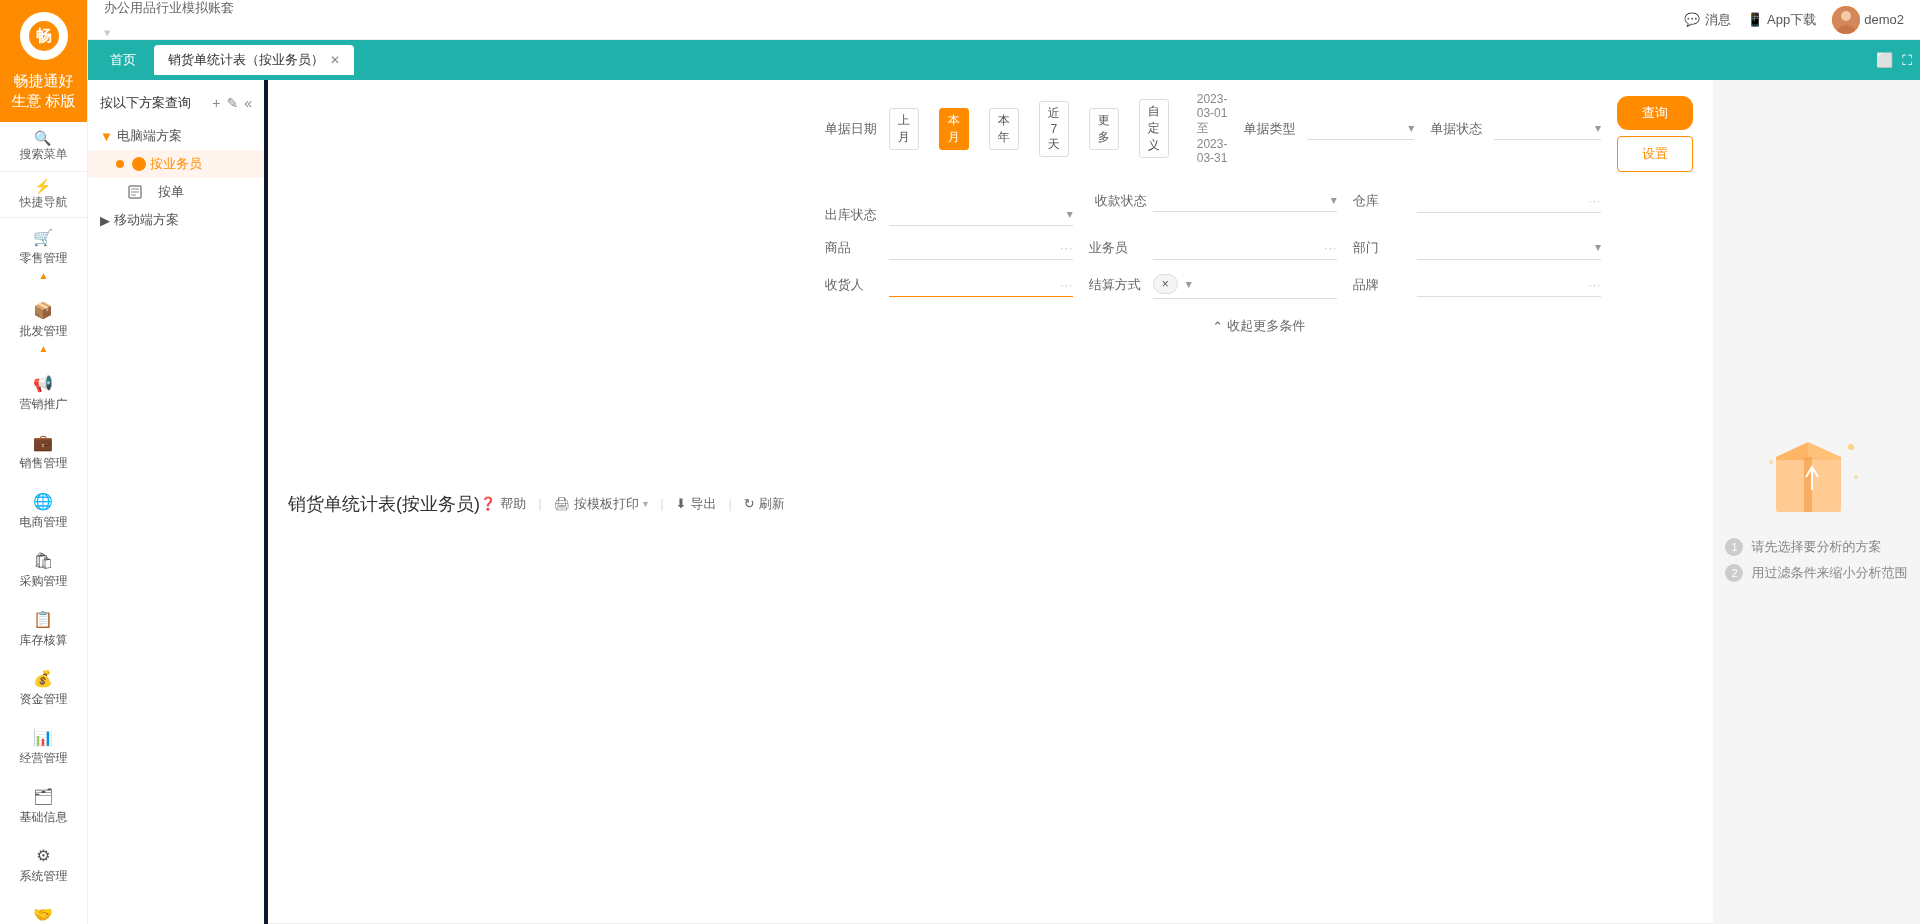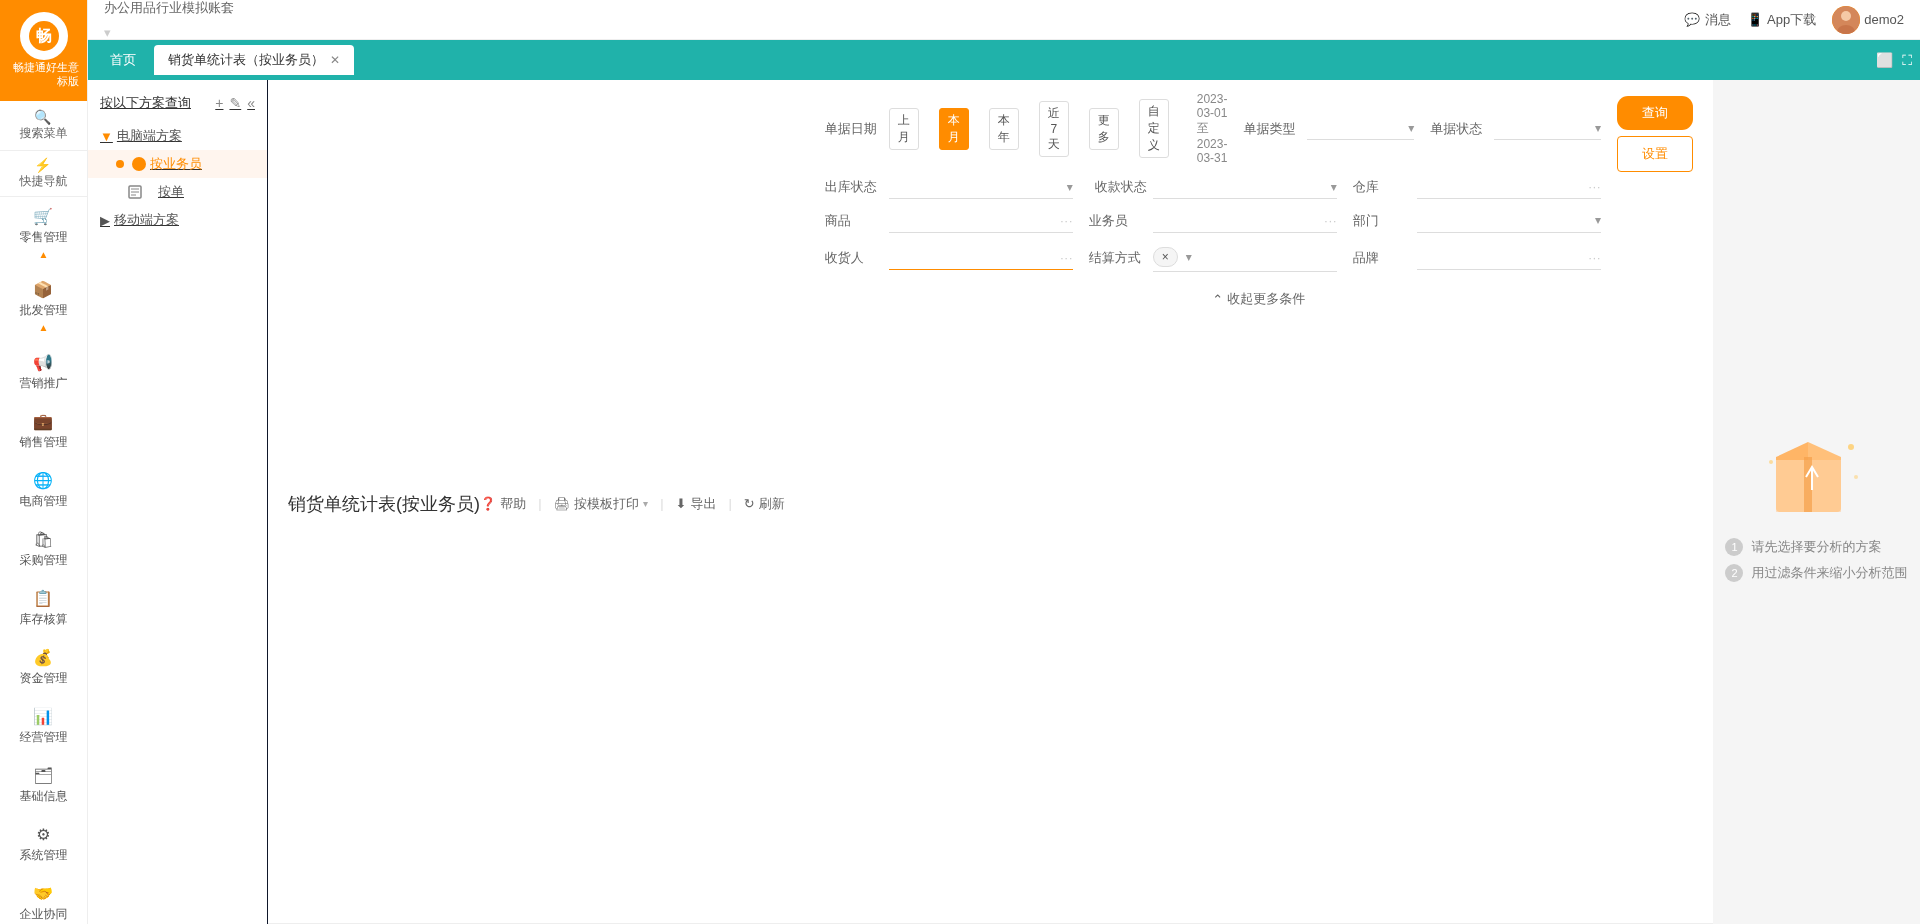--- a/index.html
+++ b/index.html
@@ -2,21 +2,21 @@
 <html><head>
   <meta charset="utf-8">
   <style>
     * { margin: 0; padding: 0; box-sizing: border-box; }
     body { font-family: 'Microsoft YaHei', '微软雅黑', sans-serif; font-size: 13px; background: #f5f5f5; color: #333; width: 1920px; height: 924px; overflow: hidden; display: flex; }
 
     
     .sidebar { width: 88px; background: #fff; height: 924px; display: flex; flex-direction: column; align-items: center; border-right: 1px solid #eee; flex-shrink: 0; }
     .sidebar-logo { width: 100%; padding: 12px 8px; background: #ff8c00; display: flex; flex-direction: column; align-items: center; justify-content: center; }
     .sidebar-logo-icon { width: 48px; height: 48px; background: #fff; border-radius: 50%; display: flex; align-items: center; justify-content: center; font-size: 20px; color: #ff8c00; font-weight: bold; }
-    .sidebar-logo-text { color: #fff; font-size: 11px; margin-top: 0; text-align: right; line-height: 1.3; }
+    .sidebar-logo-text { color: #fff; font-size: 15px; margin-top: 11px; text-align: center; line-height: 1.3; }
     .sidebar-search { width: 100%; padding: 8px 0; text-align: center; cursor: pointer; color: #666; font-size: 12px; border-bottom: 1px solid #eee; }
     .sidebar-nav { width: 100%; padding: 6px 0; text-align: center; cursor: pointer; color: #666; font-size: 12px; border-bottom: 1px solid #eee; }
     .sidebar-item { width: 100%; padding: 10px 4px; text-align: center; cursor: pointer; color: #555; font-size: 12px; display: flex; flex-direction: column; align-items: center; gap: 3px; }
     .sidebar-item-icon { font-size: 16px; }
     .sidebar-item-arrow { font-size: 10px; color: #ff8c00; }
 
     
     .main { flex: 1; display: flex; flex-direction: column; height: 924px; overflow: hidden; }
 
     
@@ -32,21 +32,21 @@
     .tab.home { background: transparent; color: #fff; }
     .tab.active { background: #fff; color: #333; }
     .tab-close { color: #888; font-size: 12px; cursor: pointer; }
     .window-controls { margin-left: auto; display: flex; gap: 8px; }
     .window-btn { color: #fff; cursor: pointer; font-size: 14px; }
 
     
     .page-body { flex: 1; display: flex; overflow: hidden; }
 
     
-    .left-panel { width: 180px; background: #fff; border-right: 1px solid #0f172a; padding: 8px 0; flex-shrink: 0; text-decoration: underline; }
+    .left-panel { width: 180px; background: #fff; border-right: 4px solid #0f172a; padding: 8px 0; flex-shrink: 0; }
     .left-panel-title { display: flex; align-items: center; justify-content: space-between; padding: 6px 12px; font-size: 13px; color: #333; }
     .left-panel-actions { display: flex; gap: 6px; }
     .left-panel-action { color: #888; cursor: pointer; font-size: 14px; }
     .tree-section { padding: 4px 0; }
     .tree-parent { display: flex; align-items: center; gap: 4px; padding: 5px 12px; cursor: pointer; color: #555; font-size: 13px; }
     .tree-child { display: flex; align-items: center; gap: 4px; padding: 5px 28px; cursor: pointer; color: #555; font-size: 13px; }
     .tree-child.active { color: #ff8c00; background: #fff5ee; }
     .tree-child-sub { display: flex; align-items: center; gap: 16px; padding: 5px 40px; cursor: pointer; color: #555; font-size: 13px; }
     .active-dot { width: 8px; height: 8px; background: #ff8c00; border-radius: 50%; display: inline-block; margin-right: 4px; }
 
@@ -303,21 +303,21 @@
               <div style="display:flex; align-items:center; flex:1;">
                 <span class="filter-item-label">单据状态</span>
                 <div class="filter-select" style="flex:1;">
                   <span></span>
                   <span class="filter-select-arrow">▾</span>
                 </div>
               </div>
             </div>
 
             <div style="display:flex; align-items:center; margin-bottom:10px;">
-              <div style="display:flex; align-items:center; flex:1;">
+              <div style="display:flex; align-items:center; flex:1;margin-top:28px;">
                 <span class="filter-item-label">出库状态</span>
                 <div class="filter-select" style="flex:1;">
                   <span></span>
                   <span class="filter-select-arrow">▾</span>
                 </div>
               </div>
               <div style="display:flex; align-items:center; flex:1; padding: 0 16px; text-align: center;">
                 <span class="filter-item-label">收款状态</span>
                 <div class="filter-select" style="flex:1;">
                   <span></span>

